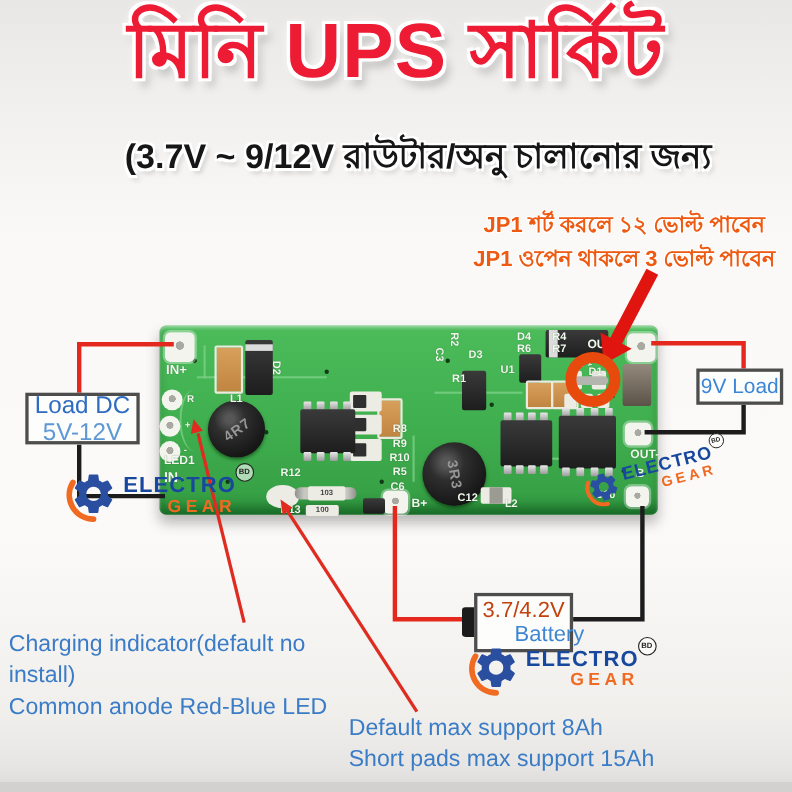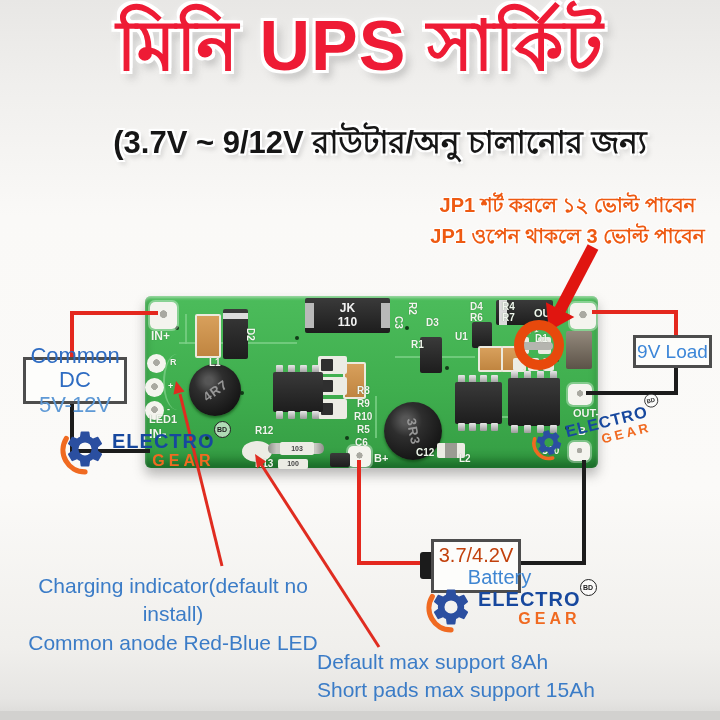--- a/index.html
+++ b/index.html
@@ -14,21 +14,21 @@
          text-shadow:-3px -3px 0 #fff,3px -3px 0 #fff,-3px 3px 0 #fff,3px 3px 0 #fff,0 0 10px #fff,5px 7px 8px rgba(80,80,80,.35);}
   .subtitle{left:0;top:118px;width:720px;text-align:center;font-size:31px;font-weight:bold;color:#161616;
          text-shadow:-2px -2px 0 #fff,2px -2px 0 #fff,-2px 2px 0 #fff,2px 2px 0 #fff,0 0 6px #fff,3px 4px 5px rgba(90,90,90,.3);margin-left:20px;}
 
   
   .jp1-note{left:425px;top:190px;width:285px;text-align:center;color:#ee5a12;font-weight:bold;font-size:20px;line-height:1.55;
             text-shadow:-1px -1px 0 #fff,1px -1px 0 #fff,-1px 1px 0 #fff,1px 1px 0 #fff;}
 
   
   .blue-note{color:#3b7cc7;font-size:21px;font-weight:500;line-height:1.35;}
-  .note-charging{left:8px;top:572px;width:330px;text-align:center;}
+  .note-charging{left:8px;top:572px;width:330px;}
   .note-capacity{left:317px;top:648px;width:290px;}
 
   
   .callout{background:#fdfdfb;border:3px solid #4d4d4d;z-index:8;display:flex;flex-direction:column;
            align-items:center;justify-content:center;text-align:center;line-height:1.12;}
   .box-input{left:23px;top:357px;width:98px;height:41px;}
   .box-input .l1{font-size:22px;color:#2e6cc2;font-weight:500;}
   .box-input .l2{font-size:22px;color:#5e99d6;font-weight:500;}
   .box-load{left:633px;top:335px;width:73px;height:27px;}
   .box-load .l1{font-size:19px;color:#3c86d8;font-weight:500;}
@@ -109,28 +109,20 @@
   <div class="pad" style="left:203px;top:150px;width:23px;height:21px;"></div>
   <div class="padround" style="left:2px;top:58px;width:19px;height:19px;"></div>
   <div class="padround" style="left:0px;top:82px;width:19px;height:19px;"></div>
   <div class="padround" style="left:0px;top:105px;width:19px;height:19px;"></div>
   <div class="whitecomp" style="left:97px;top:145px;width:30px;height:21px;border-radius:50%;"></div>
 
   <div class="tanres" style="left:50px;top:18px;width:22px;height:40px;"></div>
   <div class="chip" style="left:78px;top:13px;width:25px;height:50px;">
       <div style="left:0;top:4px;width:100%;height:6px;background:#dcdcdc;"></div>
     </div>
-  <div class="chip" style="left:160px;top:2px;width:85px;height:35px;display:flex;align-items:center;justify-content:center;">
-    <div style="left:0;top:5px;width:9px;height:25px;background:#b9b9b9;"></div>
-    <div style="right:0;top:5px;width:9px;height:25px;background:#b9b9b9;"></div>
-    <div style="position:static;color:#f2f2f2;font-weight:bold;font-size:12px;line-height:1.1;text-align:center;">
-      <span style="position:static;display:block;">JK</span>
-      <span style="position:static;display:block;">110</span>
-    </div>
-  </div>
   <div class="chip" style="left:351px;top:4px;width:57px;height:25px;">
       <div style="left:3px;top:0;width:8px;height:100%;background:#dcdcdc;"></div>
     </div>
   <div class="chip" style="left:421px;top:35px;width:26px;height:38px;background:linear-gradient(180deg,#93897c,#5c5348);"></div>
   <div class="chip" style="left:327px;top:26px;width:20px;height:26px;"></div>
   <div class="chip" style="left:275px;top:41px;width:22px;height:36px;"></div>
   <div class="tanres" style="left:333px;top:50px;width:21px;height:22px;"></div>
   <div class="tanres" style="left:356px;top:50px;width:21px;height:22px;"></div>
   <div class="tanres" style="left:198px;top:66px;width:19px;height:33px;"></div>
   <div class="whitecomp" style="left:173px;top:60px;width:29px;height:18px;">
@@ -248,21 +240,21 @@
   <line x1="379" y1="647" x2="261" y2="464" stroke="#e02c20" stroke-width="3"></line>
   <polygon points="255,454 266,461.5 257,468.5" fill="#e02c20"></polygon>
 
   <line x1="593" y1="247" x2="560" y2="310" stroke="#e01510" stroke-width="12"></line>
   <polygon points="549,331 574.3,317.1 545.9,302.3" fill="#e01510"></polygon>
 
   <circle cx="539" cy="345" r="20" fill="none" stroke="#e8490c" stroke-width="10"></circle>
 </svg>
 
 <div class="abs callout box-input">
-  <span class="l1">Common DC</span>
+  <span class="l1">Load DC</span>
   <span class="l2">5V-12V</span>
 </div>
 <div class="abs callout box-load">
   <span class="l1">9V Load</span>
 </div>
 <div class="abs batt-terminal"></div>
 <div class="abs callout box-batt">
   <span class="l1">3.7/4.2V</span>
   <span class="l2">Battery</span>
 </div>

